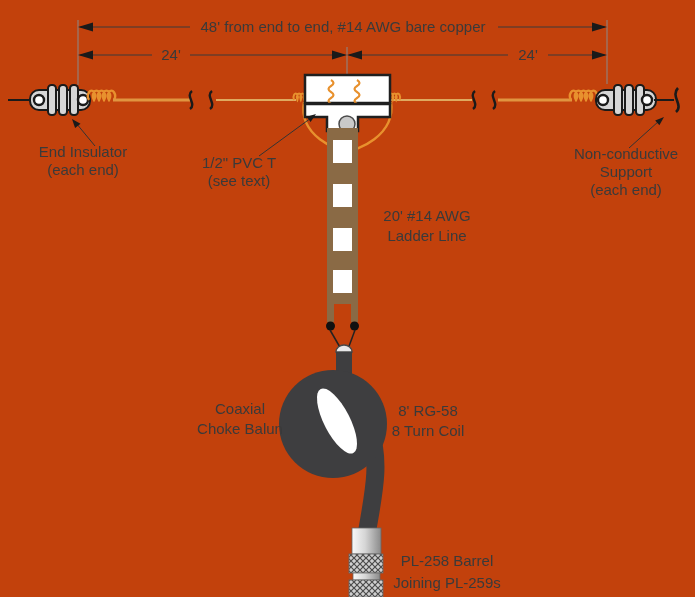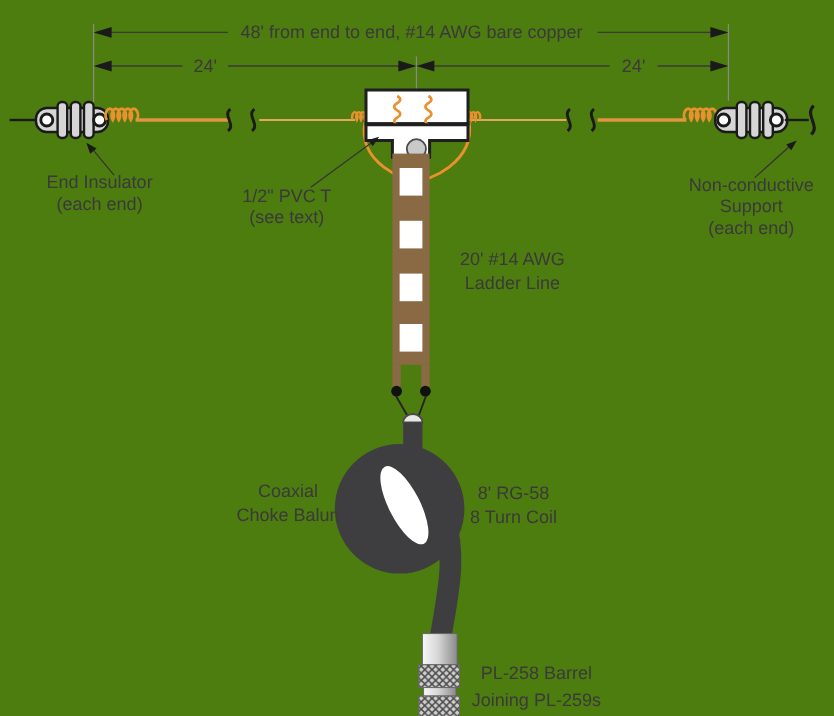--- a/index.html
+++ b/index.html
@@ -8,21 +8,21 @@
     background: #ffffff;
     width: 695px;
     height: 597px;
     overflow: hidden;
     font-family: "Liberation Sans", sans-serif;
   }
   #stage {
     position: relative;
     width: 695px;
     height: 597px;
-    background: #4d7c0f;
+    background: #c2410c;
   }
   svg { display: block; }
   text {
     font-family: "Liberation Sans", sans-serif;
     fill: #3a3a3a;
   }
   .dim-text { font-size: 15px; }
   .label-text { font-size: 15px; }
 </style>
 </head>

